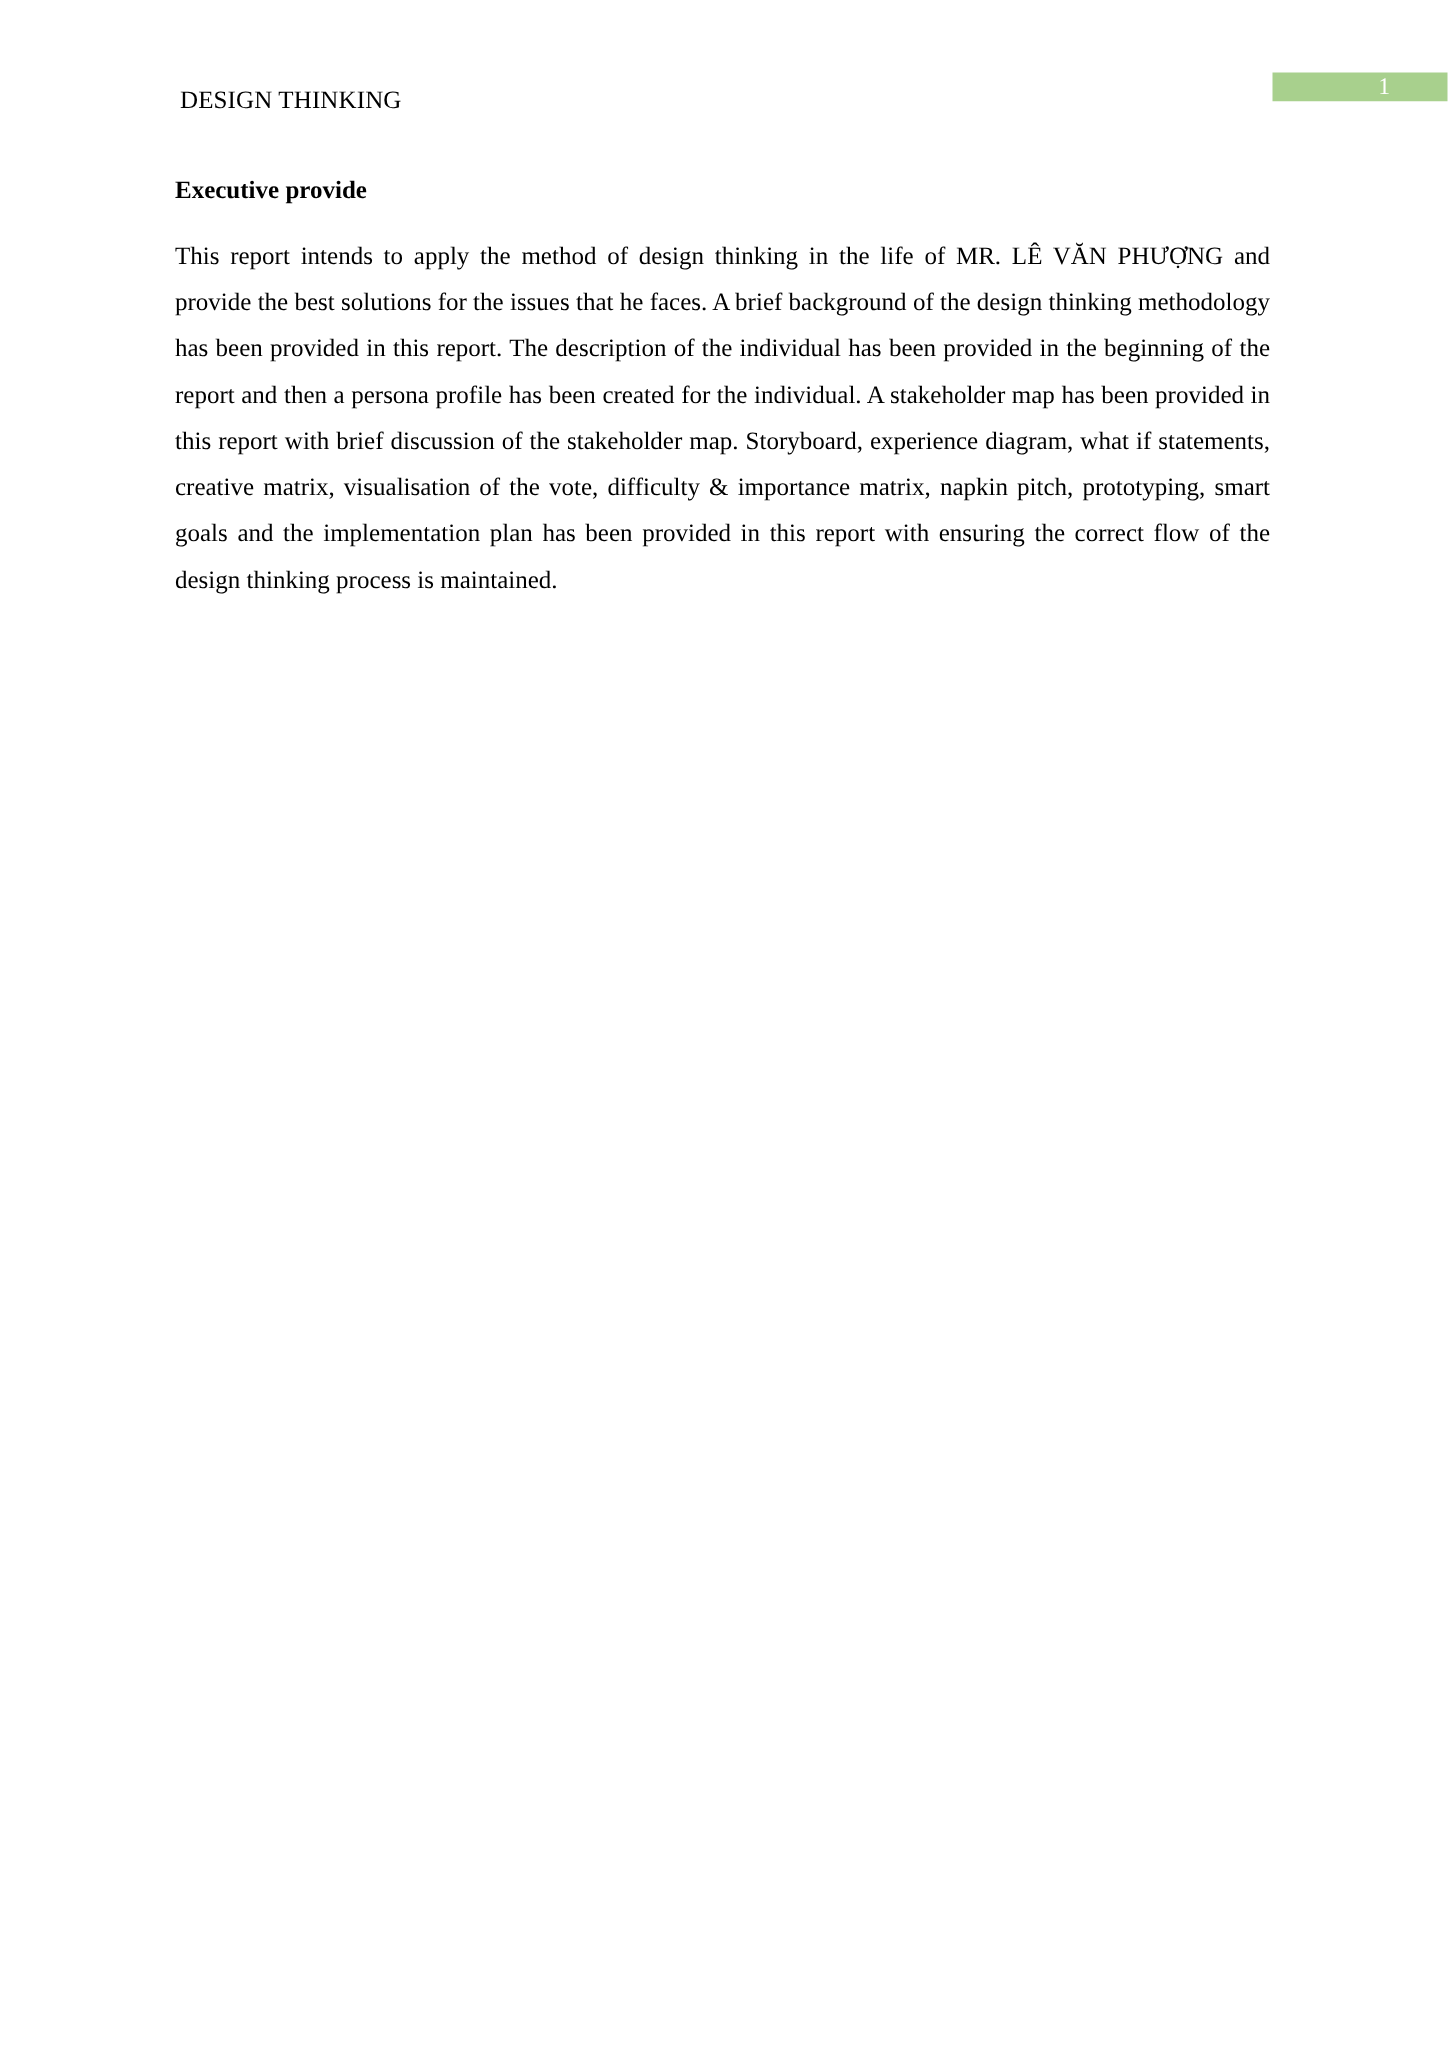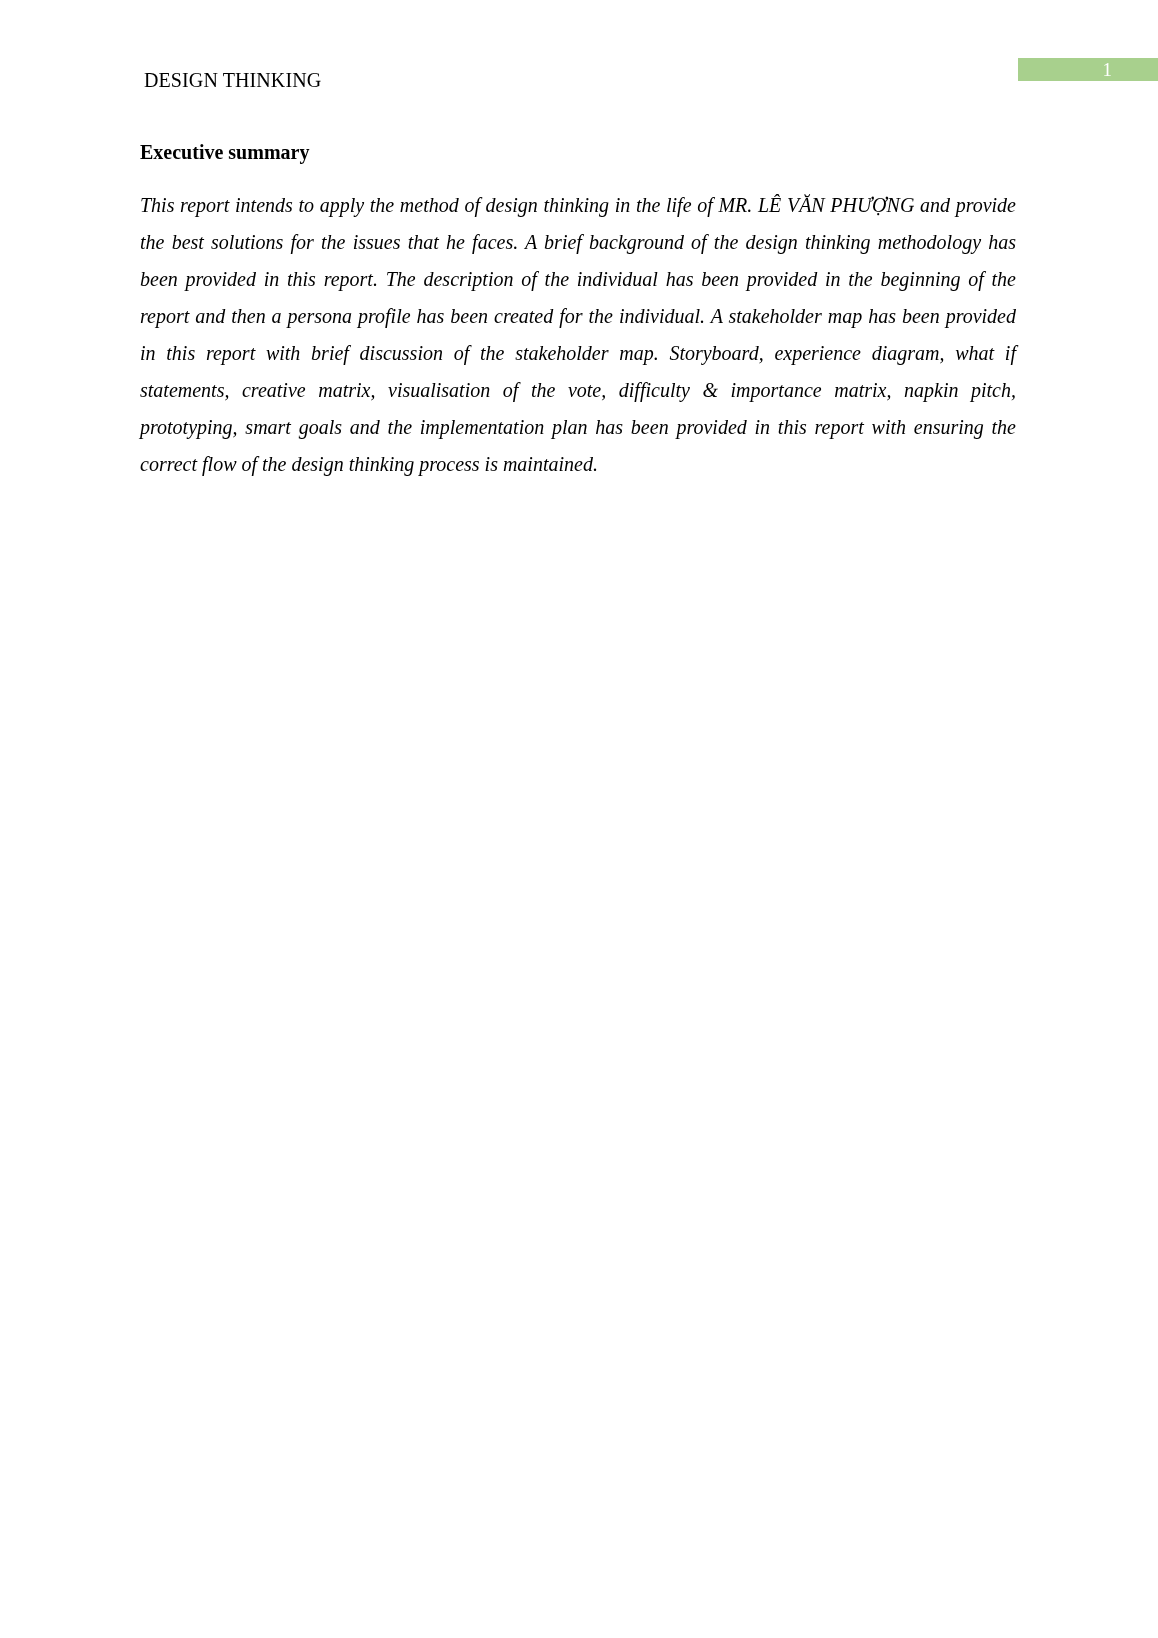--- a/index.html
+++ b/index.html
@@ -47,25 +47,24 @@
     }
     .body-paragraph {
       position: absolute;
       left: 140px;
       top: 187px;
       width: 876px;
       font-size: 20px;
       line-height: 37px;
       text-align: justify;
       margin: 0;
-      font-style: italic;
     }
   </style>
 </head>
 <body>
 
 <div class="running-head">DESIGN THINKING</div>
 
 <div class="page-number-box">1</div>
 
-<div class="section-heading">Executive summary</div>
+<div class="section-heading">Executive provide</div>
 
 <p class="body-paragraph">This report intends to apply the method of design thinking in the life of MR. LÊ VĂN PHƯỢNG and provide the best solutions for the issues that he faces. A brief background of the design thinking methodology has been provided in this report. The description of the individual has been provided in the beginning of the report and then a persona profile has been created for the individual. A stakeholder map has been provided in this report with brief discussion of the stakeholder map. Storyboard, experience diagram, what if statements, creative matrix, visualisation of the vote, difficulty &amp; importance matrix, napkin pitch, prototyping, smart goals and the implementation plan has been provided in this report with ensuring the correct flow of the design thinking process is maintained.</p>
 
 </body></html>

